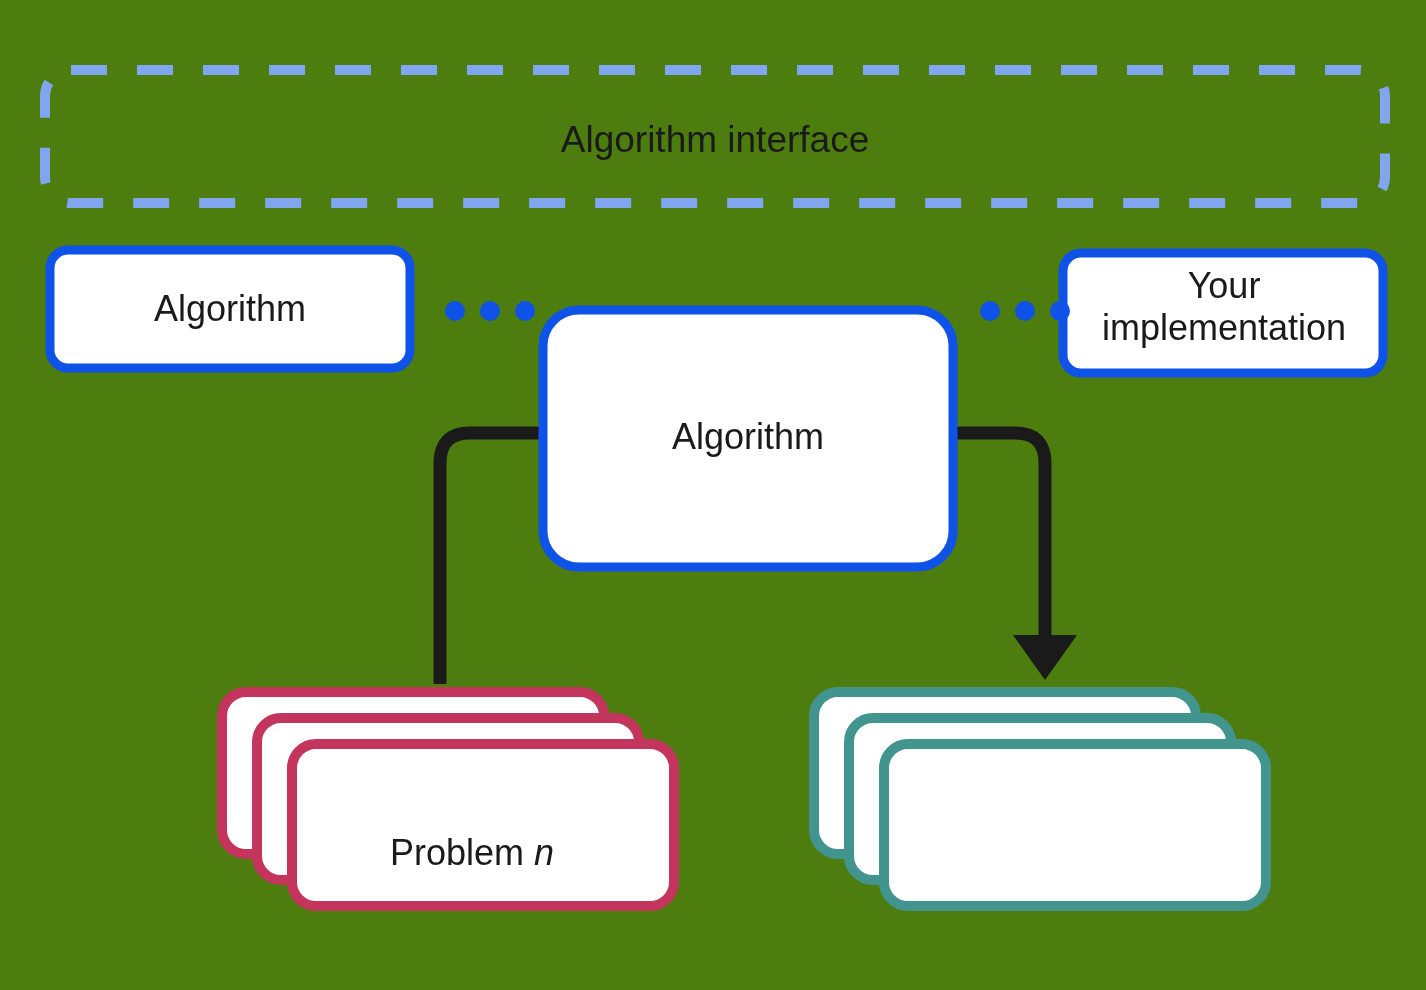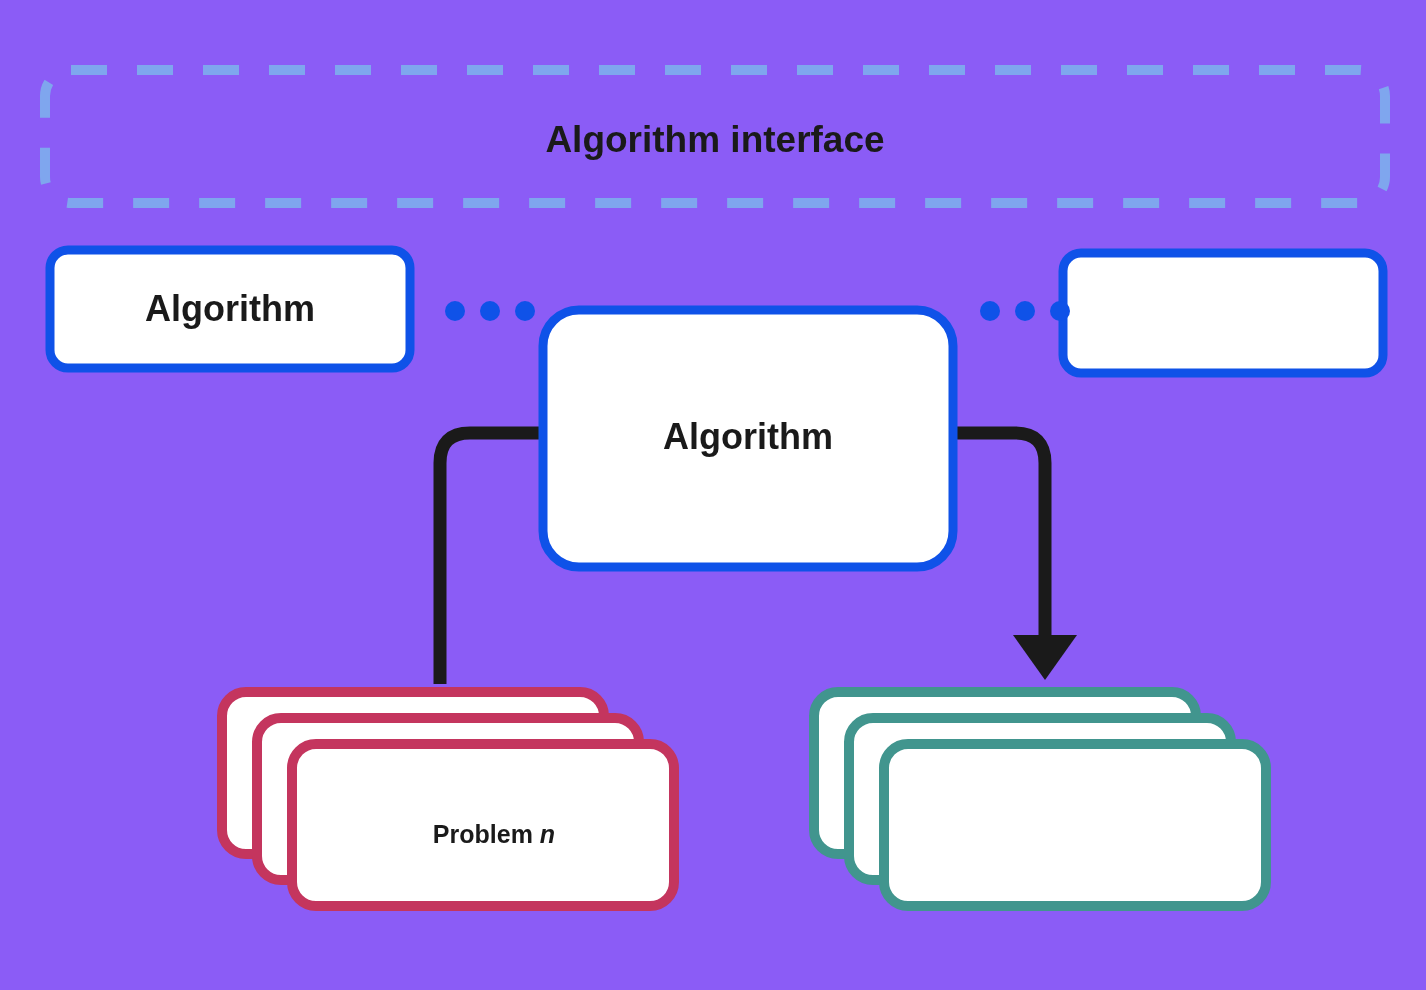--- a/index.html
+++ b/index.html
@@ -7,23 +7,22 @@
     padding: 0;
     background: #ffffff;
   }
   body {
     font-family: "Liberation Sans", sans-serif;
   }
   #canvas {
     position: relative;
     width: 1426px;
     height: 990px;
-    background: #8b5cf6;
+    background: #4d7c0f;
     overflow: hidden;
-    font-weight: bold;
   }
   #svg-layer {
     position: absolute;
     inset: 0;
     width: 1426px;
     height: 990px;
   }
   .lbl {
     position: absolute;
     color: #1a1a1a;
@@ -55,22 +54,21 @@
   .lbl-algorithm-center {
     left: 538px;
     top: 416px;
     width: 420px;
     font-size: 36px;
   }
   .lbl-problem {
     left: 288px;
     top: 790px;
     width: 368px;
-    font-size: 25px;
-    margin-left: 22px;
+    font-size: 36px;
   }
   .lbl-result {
     left: 878px;
     top: 790px;
     width: 368px;
     font-size: 36px;
   }
   .ital {
     font-style: italic;
   }
@@ -124,20 +122,22 @@
       <rect x="849" y="718" width="382" height="162" rx="24" ry="24" fill="#ffffff" stroke="#41958E" stroke-width="10"></rect>
       <rect x="884" y="744" width="382" height="162" rx="24" ry="24" fill="#ffffff" stroke="#41958E" stroke-width="10"></rect>
     </g>
 
   </svg>
 
   <div class="lbl lbl-interface">Algorithm interface</div>
 
   <div class="lbl lbl-algorithm-left">Algorithm</div>
 
+  <div class="lbl lbl-your-impl">Your
+implementation</div>
 
   <div class="lbl lbl-algorithm-center">Algorithm</div>
 
   <div class="lbl lbl-problem">
     <span>Problem</span><span> </span><span class="ital">n</span>
   </div>
 
 
 </div>
 

